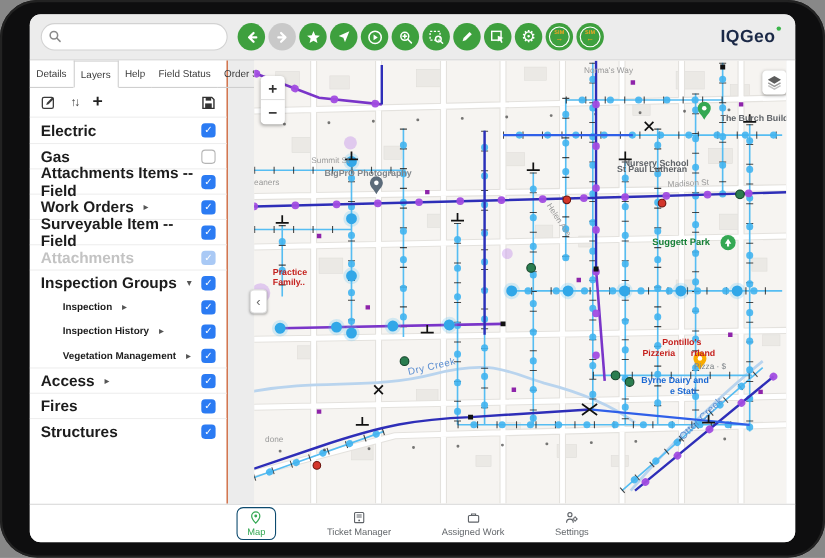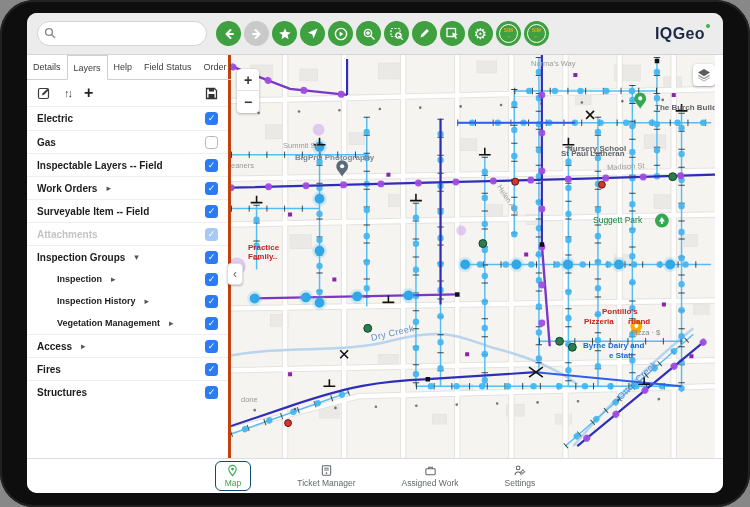--- a/index.html
+++ b/index.html
@@ -17,54 +17,54 @@
   .cbtn.dis{background:#c9c9c9;}
   .cbtn .gearchar{font-size:15px;line-height:1;color:#fff;}
   .ring{width:19px;height:19px;border:1.3px solid #fff;border-radius:50%;display:flex;flex-direction:column;align-items:center;justify-content:center;}
   .simtxt{font-size:5px;font-weight:bold;color:#f5a623;line-height:5px;letter-spacing:.2px;}
   .simarrow{font-size:7px;line-height:6px;color:#f5a623;font-weight:bold;}
   .sp{flex:1;}
   .logo{font-size:16px;font-weight:bold;color:#1b2947;letter-spacing:.4px;position:relative;margin-right:6px;}
   .logo .dot{position:absolute;right:-5px;top:-1px;width:4px;height:4px;border-radius:50%;background:#3bb54a;}
 
   
-  .sidebar{position:absolute;left:0;top:42px;width:204px;height:403px;background:#fff;border-right:3px solid #c2410c;}
+  .sidebar{position:absolute;left:0;top:42px;width:180px;height:403px;background:#fff;border-right:1px solid #c2410c;}
   .tabs{display:flex;height:25px;font-size:9px;color:#3c3c3c;}
   .tab{display:flex;align-items:center;padding:0 6px;border-bottom:1px solid #cfcfcf;white-space:nowrap;}
   .tab.on{border:1px solid #cfcfcf;border-bottom:1px solid #fff;background:#fff;}
   .tools{height:27px;display:flex;align-items:center;gap:13px;padding:0 10px;border-bottom:1px solid #eee;color:#3b3b3b;}
   .tools .updown{font-size:11px;letter-spacing:-2px;color:#444;}
   .tools .plus{font-size:16px;font-weight:bold;color:#222;line-height:1;}
   .tools .save{margin-left:auto;}
   .rows{}
   .row{display:flex;align-items:center;height:23px;padding:0 10px;border-top:1px solid #eee;}
   .row:first-child{border-top:none;}
   .row.nb{border-top:none;}
   .row.sub{padding-left:30px;height:22px;}
-  .row .lbl{font-size:10px;font-weight:bold;color:#1c1c1c;}
+  .row .lbl{font-size:14px;font-weight:bold;color:#1c1c1c;}
   .row.sub .lbl{font-size:9px;}
   .row.disabled .lbl{color:#c3c3c3;}
   .exp{margin-left:9px;font-size:7px;color:#555;}
   .exp.c::after{content:"▸";font-size:9px;}
   .exp.e::after{content:"▾";font-size:9px;}
   .cb{width:13px;height:13px;border-radius:3.5px;margin-left:auto;flex:none;}
   .cb.on{background:#2b7bf3;}
   .cb.on::after{content:"✓";display:block;color:#fff;font-size:9px;font-weight:bold;text-align:center;line-height:13px;}
   .cb.off{background:#fff;border:1.5px solid #b5b5b5;}
   .cb.disd{background:#a9c9f5;}
   .cb.disd::after{content:"✓";display:block;color:#fff;font-size:9px;font-weight:bold;text-align:center;line-height:13px;}
 
   
   .map{position:absolute;left:204px;top:42px;width:484px;height:403px;background:#f6f4f1;overflow:hidden;}
   .gutter{position:absolute;right:0;top:42px;width:8px;height:403px;background:#fff;}
   .map svg.base{position:absolute;left:0;top:0;}
   .mlbl{position:absolute;white-space:nowrap;pointer-events:none;transform-origin:left center;}
   .street{font-size:7.5px;color:#9a9a9a;}
   .poi-dark{font-size:8px;font-weight:bold;color:#5f6368;}
-  .poi-green{font-size:8.5px;font-weight:normal;color:#188038;}
+  .poi-green{font-size:8.5px;font-weight:bold;color:#188038;}
   .poi-gray{font-size:8px;font-weight:bold;color:#80868b;}
   .poi-red{font-size:8px;font-weight:bold;color:#c5221f;padding-left:13px;}
   .poi-sub{font-size:7.5px;color:#80868b;}
   .poi-blue{font-size:8px;font-weight:bold;color:#1967d2;}
   .waterlbl{font-size:9px;color:#5b8ed1;letter-spacing:.4px;}
   .zoomctl{position:absolute;left:6px;top:14px;width:22px;background:#fff;border-radius:4px;box-shadow:0 1px 3px rgba(0,0,0,.3);overflow:hidden;}
   .zbtn{height:22px;display:flex;align-items:center;justify-content:center;font-size:14px;color:#333;font-weight:bold;}
   .zbtn:first-child{border-bottom:1px solid #e0e0e0;}
   .layersbtn{position:absolute;left:462px;top:9px;width:22px;height:22px;background:#fff;border-radius:4px;box-shadow:0 1px 3px rgba(0,0,0,.3);display:flex;align-items:center;justify-content:center;}
   .handle{position:absolute;left:200px;top:250px;width:16px;height:22px;background:#fff;border:1px solid #ddd;border-radius:4px;box-shadow:0 1px 2px rgba(0,0,0,.25);display:flex;align-items:center;justify-content:center;color:#666;font-size:12px;}
@@ -206,21 +206,21 @@
       <div class="rows">
         <div class="row">
             <span class="lbl">Electric</span>
             <span class="cb on"></span>
           </div>
         <div class="row">
             <span class="lbl">Gas</span>
             <span class="cb off"></span>
           </div>
         <div class="row">
-            <span class="lbl">Inspectable Layers -- Field</span>
+            <span class="lbl">Attachments Items -- Field</span>
             <span class="cb on"></span>
           </div>
         <div class="row">
             <span class="lbl">Work Orders</span>
             <span class="exp c"></span>
             <span class="cb on"></span>
           </div>
         <div class="row">
             <span class="lbl">Surveyable Item -- Field</span>
             <span class="cb on"></span>

